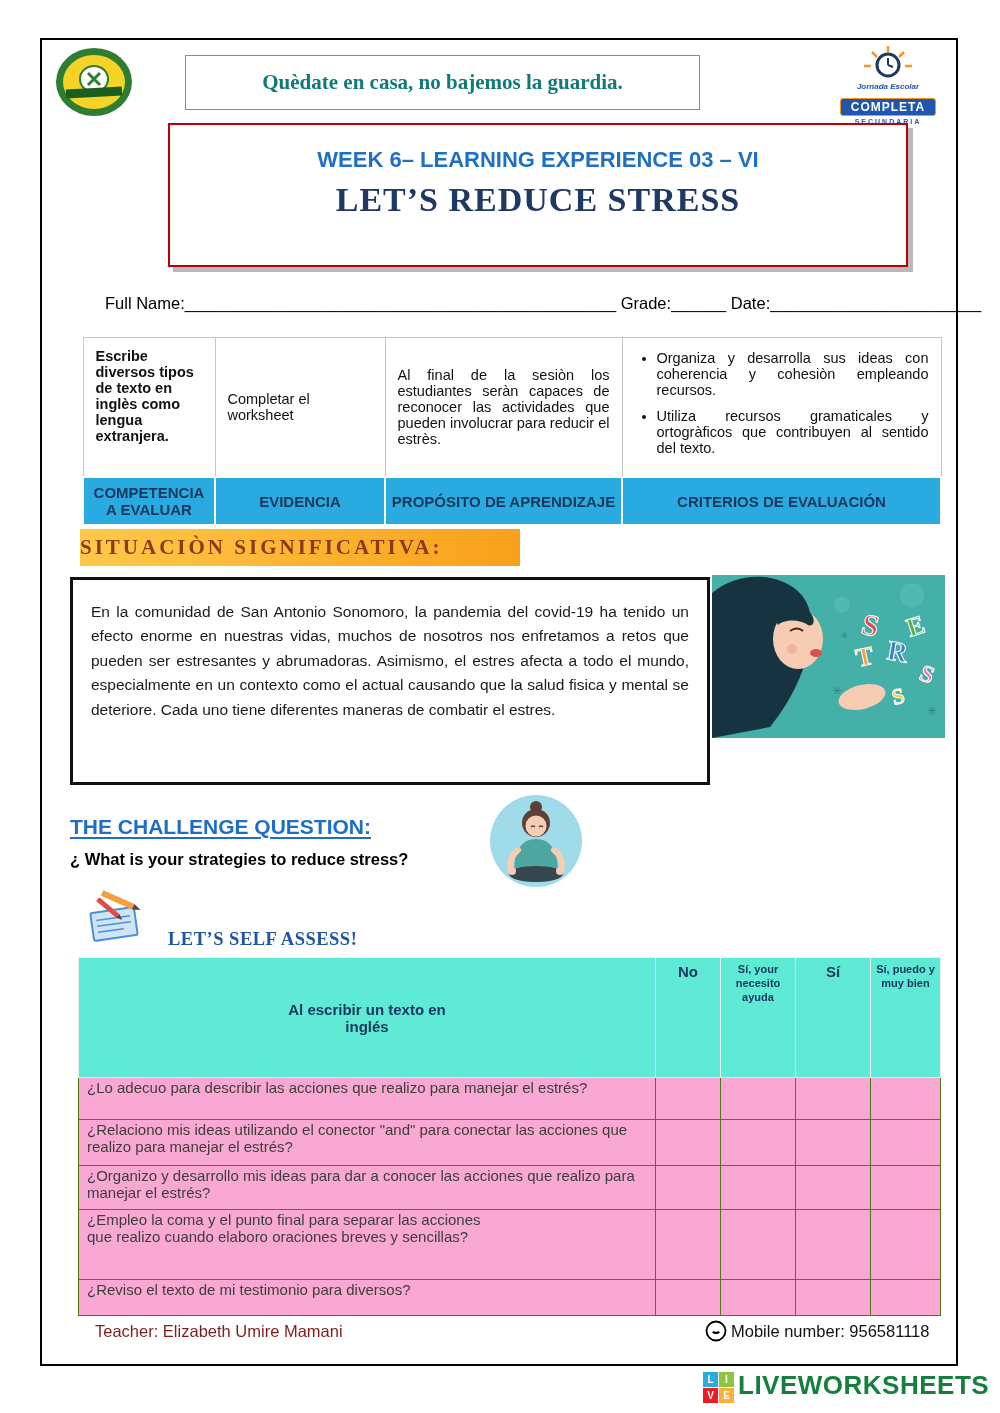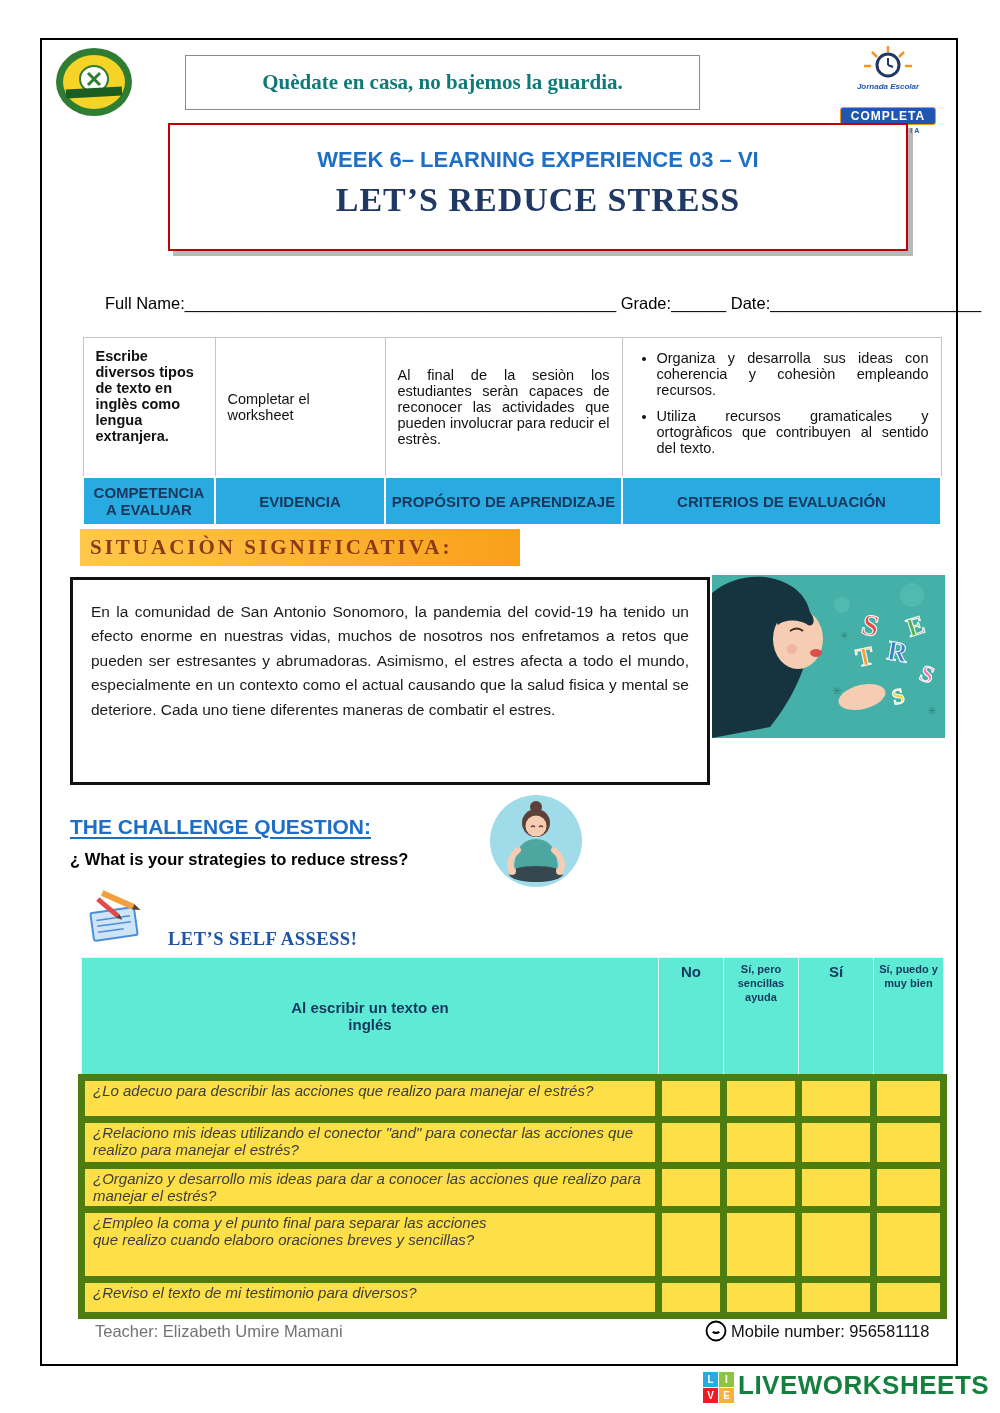--- a/index.html
+++ b/index.html
@@ -9,25 +9,25 @@
   .abs { position:absolute; }
   .frame { left:40px; top:38px; width:918px; height:1328px; border:2px solid #000; }
 
   
   .slogan-box { left:185px; top:55px; width:515px; height:55px; border:1px solid #8a8a8a;
     display:flex; align-items:center; justify-content:center; }
   .slogan-text { font-family:"Liberation Serif", serif; font-weight:bold; font-size:21px; color:#0f7a78; }
   .jec { left:828px; top:44px; width:120px; text-align:center; }
   .jec-line1 { font-size:8px; font-weight:bold; font-style:italic; color:#2056ae; margin-top:0; }
   .jec-banner { display:inline-block; background:#2056ae; color:#fff; font-weight:800; font-size:12px;
-    letter-spacing:1px; padding:1px 10px; border:1.5px solid #f7941d; border-radius:3px; margin-top:16px; }
+    letter-spacing:1px; padding:1px 10px; border:1.5px solid #f7941d; border-radius:3px; margin-top:7px; }
   .jec-line3 { font-size:7px; font-weight:bold; letter-spacing:2px; color:#2056ae; margin-top:2px; }
 
   
-  .title-box { left:168px; top:123px; width:740px; height:128px; background:#fff;
+  .title-box { left:168px; top:123px; width:740px; height:144px; background:#fff;
     border:2px solid #c00000; box-shadow:5px 5px 0 rgba(100,100,100,.45); text-align:center; }
   .title-line1 { margin-top:22px; color:#1f6fc5; font-weight:bold; font-size:22px; }
   .title-line2 { margin-top:8px; color:#1f3864; font-family:"Liberation Serif", serif; font-weight:bold;
     font-size:34px; letter-spacing:1px; }
 
   
   .name-line { left:105px; top:294px; width:840px; font-size:16.5px; color:#000; white-space:nowrap; }
   .name-line b { font-weight:normal; }
 
   
@@ -37,21 +37,21 @@
   .eval-table td { border:1px solid #c6c6c6; background:#fff; font-size:14.5px; color:#111;
     padding:10px 12px; vertical-align:top; height:135px; }
   .cell-competencia { font-weight:bold; }
   .cell-evidencia { vertical-align:middle !important; }
   .cell-proposito { vertical-align:middle !important; text-align:justify; }
   .cell-criterios ul { margin:2px 0 0 22px; }
   .cell-criterios li { margin-bottom:10px; text-align:justify; }
 
   
   .situacion-heading { left:80px; top:529px; width:440px; height:37px;
-    background:linear-gradient(90deg,#ffc84a,#f9a01b); display:flex; align-items:center; padding-left:10px; }
+    background:linear-gradient(90deg,#ffc84a,#f9a01b); display:flex; align-items:center; }
   .situacion-heading span { font-family:"Liberation Serif", serif; font-weight:bold; font-size:21px;
     letter-spacing:3px; color:#8a3a15; }
   .situacion-box { left:70px; top:577px; width:640px; height:208px; border:3px solid #111;
     padding:20px 18px; font-size:15.5px; line-height:1.58; text-align:justify; color:#1a1a1a; }
   .stress-art { left:712px; top:575px; width:233px; height:163px; }
 
   
   .challenge-heading { left:70px; top:815px; color:#1f6ec5; font-weight:bold; font-size:21px;
     text-decoration:underline; text-underline-offset:3px; }
   .challenge-question { left:70px; top:850px; font-weight:bold; font-size:16.5px; color:#000; }
@@ -60,26 +60,26 @@
 
   
   .assess-heading { left:168px; top:929px; font-family:"Liberation Serif", serif; font-weight:bold;
     font-size:18.5px; color:#1f55a4; letter-spacing:.5px; }
   .assess-table { left:78px; top:957px; width:862px; border-collapse:collapse; table-layout:fixed; }
   .assess-table th { background:#5eead4; color:#17375e; font-weight:bold; border:1px solid #e9eef8;
     vertical-align:top; padding:5px 3px; }
   .assess-table th.stmt-h { vertical-align:middle; font-size:15px; white-space:pre-line; height:120px; }
   .assess-table th.big { font-size:15px; }
   .assess-table th.small { font-size:11px; line-height:1.25; }
-  .assess-table td { border:7px solid #4d7c0f; background:#fde047;font-style:italic; }
+  .assess-table td { border:1px solid #4d7c0f; background:#f9a8d4; }
   .assess-table td.stmt { font-size:15px; color:#3d3d3d; padding:1px 8px; line-height:1.15;
     vertical-align:top; white-space:pre-line; }
 
   
-  .teacher { left:95px; top:1322px; font-size:16.5px; color:#737373; }
+  .teacher { left:95px; top:1322px; font-size:16.5px; color:#7f1d1d; }
   .phone-icon { left:705px; top:1320px; }
   .mobile { left:731px; top:1322px; font-size:16.5px; color:#111; }
 
   
   .lw-squares { left:703px; top:1372px; width:32px; height:32px; display:grid;
     grid-template-columns:15px 15px; grid-template-rows:15px 15px; gap:1px; }
   .lw-squares span { color:#fff; font-size:10px; font-weight:bold; display:flex;
     align-items:center; justify-content:center; }
   .lw-sq-l { background:#29abe2; } .lw-sq-i { background:#8cc63f; }
   .lw-sq-v { background:#ed1c24; } .lw-sq-e { background:#fbb03b; }
@@ -231,21 +231,21 @@
         <col style="width:65px">
         <col style="width:75px">
         <col style="width:75px">
         <col style="width:70px">
       </colgroup>
     <tbody>
         <tr>
       <th class="stmt-h">Al escribir un texto en
 inglés</th>
       <th class="big">No</th>
-      <th class="small">Sí, pero sencillas ayuda</th>
+      <th class="small">Sí, your necesito ayuda</th>
       <th class="big">Sí</th>
       <th class="small">Sí, puedo y muy bien</th>
     </tr>
     <tr style="height:42px">
       <td class="stmt">¿Lo adecuo para describir las acciones que realizo para manejar el estrés?</td>
       <td></td>
       <td></td>
       <td></td>
       <td></td>
     </tr>

